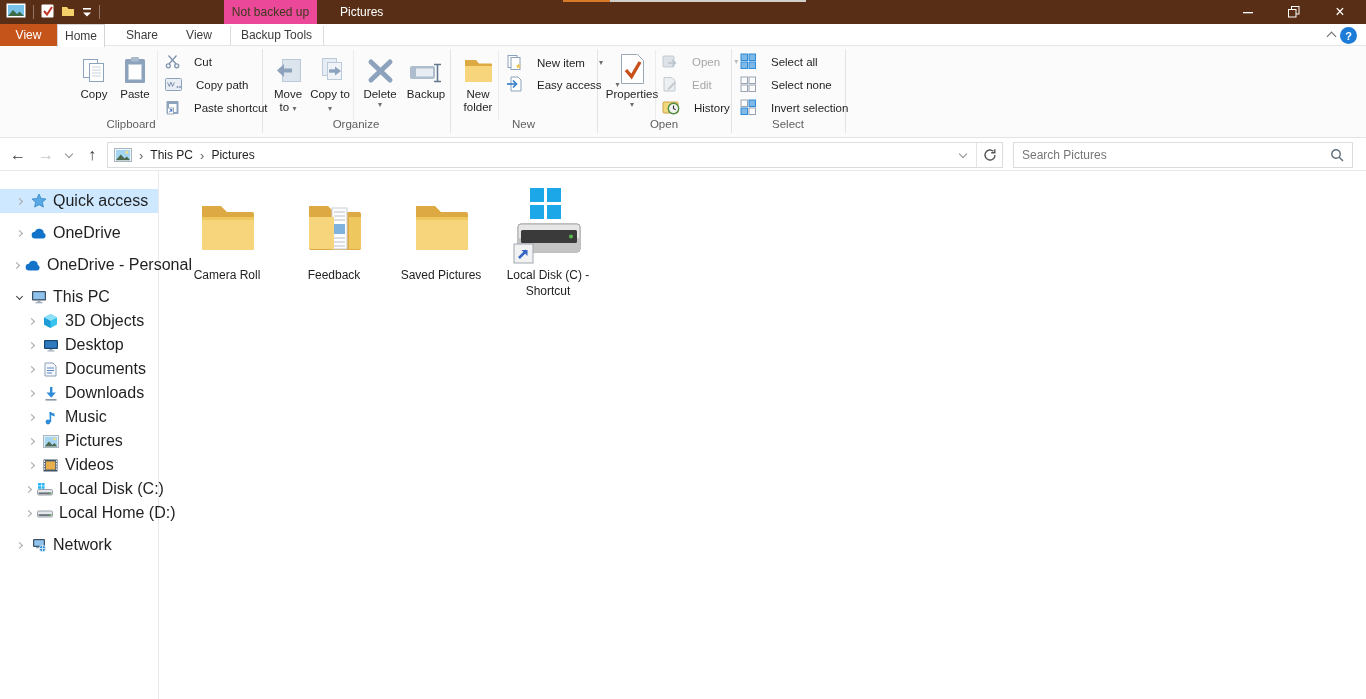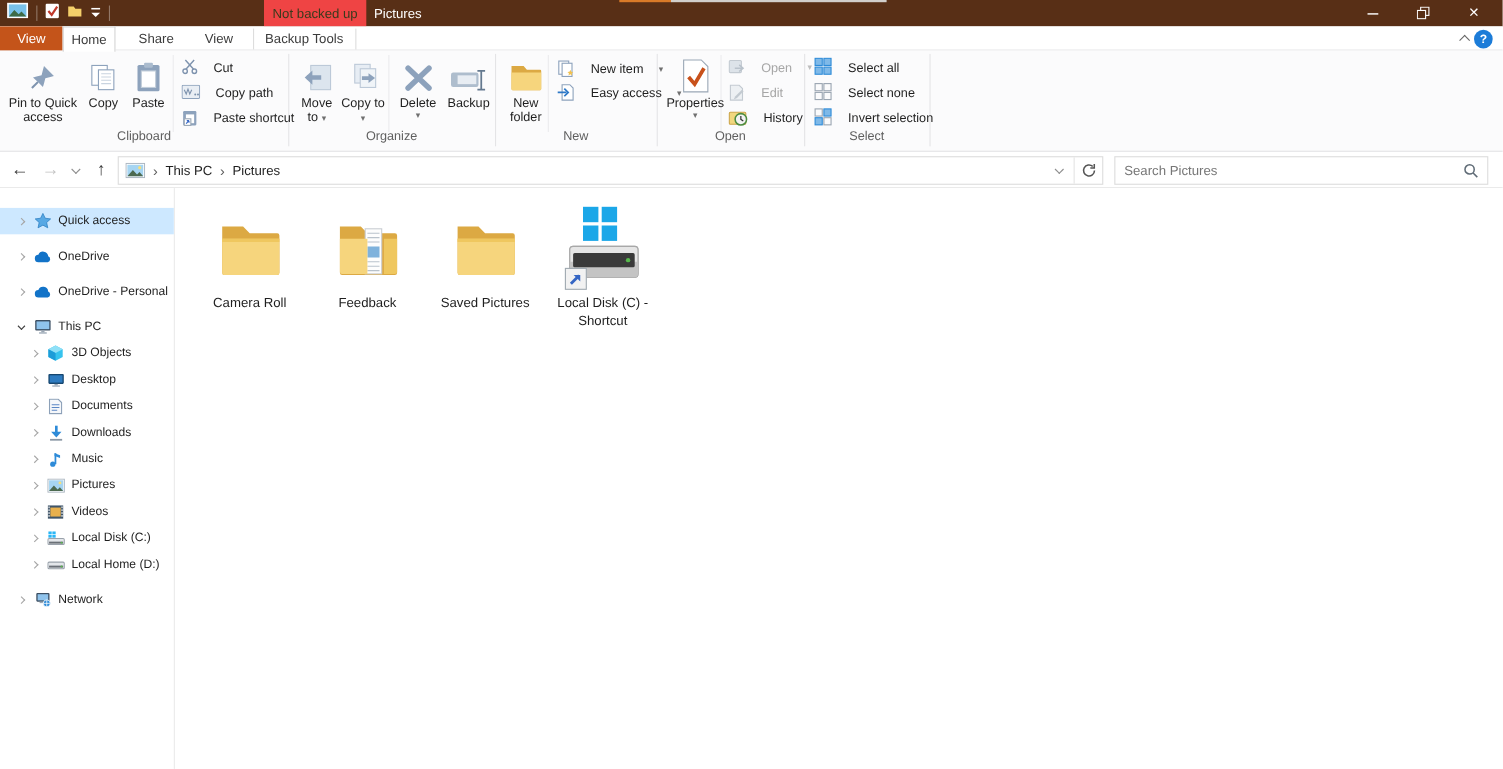--- a/index.html
+++ b/index.html
@@ -5,21 +5,21 @@
   * { margin:0; padding:0; box-sizing:border-box; }
   html,body { width:1366px; height:699px; overflow:hidden; background:#fff;
     font-family:"Liberation Sans","DejaVu Sans",sans-serif; }
   .window { position:absolute; top:0; left:0; width:1366px; height:699px; background:#fff; }
 
   
   .titlebar { position:absolute; top:0; left:0; width:1366px; height:24px; background:#582F16; }
   .topstrip { position:absolute; top:0; height:2px; }
   .qat { position:absolute; top:0; left:6px; height:24px; display:flex; align-items:center; gap:7px; }
   .qat-sep { width:1px; height:14px; background:rgba(255,255,255,.35); }
-  .badge { position:absolute; left:240px; top:0; width:93px; height:24px; background:#ef4444;
+  .badge { position:absolute; left:224px; top:0; width:93px; height:24px; background:#ec4899;
     color:#3A3A1C; font-size:12px; display:flex; align-items:center; justify-content:center; }
   .wtitle { position:absolute; left:340px; top:0; height:24px; color:#fff; font-size:12px;
     display:flex; align-items:center; }
   .wctrl { position:absolute; top:0; width:46px; height:24px; display:flex; align-items:center;
     justify-content:center; color:#fff; }
   .wctrl.close { font-size:16px; line-height:16px; }
 
   
   .tabrow { position:absolute; top:24px; left:0; width:1366px; height:22px; background:#fff;
     border-bottom:1px solid #E6E6E8; }
@@ -71,21 +71,21 @@
     border:1px solid #DCDCDC; display:flex; align-items:center; }
   .searchbox input { border:none; outline:none; flex:1; font-size:12px; color:#1F1F1F;
     padding-left:8px; font-family:inherit; background:transparent; }
   .searchbox input::placeholder { color:#767676; opacity:1; }
   .searchbox .mag { padding:0 8px; display:flex; }
 
   
   .main { position:absolute; top:171px; left:0; width:1366px; height:528px; background:#fff; }
   .sidebar-divider { position:absolute; left:158px; top:0; width:1px; height:528px; background:#EAEAEA; }
   .srow { position:absolute; left:0; width:158px; height:24px; display:flex; align-items:center;
-    font-size:11px; color:#1F1F1F; }
+    font-size:16px; color:#1F1F1F; }
   .srow.sel { background:#CDE8FF; }
   .srow .chv { margin-left:14px; width:10px; display:flex; justify-content:center; }
   .srow.child .chv { margin-left:26px; }
   .chv-r { width:5px; height:5px; border-right:1.3px solid #A6A6A6; border-bottom:1.3px solid #A6A6A6;
     transform:rotate(-45deg); }
   .chv-d { width:5px; height:5px; border-right:1.3px solid #404040; border-bottom:1.3px solid #404040;
     transform:rotate(45deg); margin-top:-2px; }
   .srow .sic { width:17px; margin-left:6px; display:flex; justify-content:center; }
   .srow .slb { margin-left:6px; white-space:nowrap; }
 
@@ -166,29 +166,20 @@
     <div class="gsep" style="left:262px"></div>
     <div class="gsep" style="left:450px"></div>
     <div class="gsep" style="left:597px"></div>
     <div class="gsep" style="left:731px"></div>
     <div class="gsep" style="left:845px"></div>
     <div class="subsep" style="left:157px"></div>
     <div class="subsep" style="left:353px"></div>
     <div class="subsep" style="left:498px"></div>
     <div class="subsep" style="left:655px"></div>
 
-    <div class="bigbtn" style="left:6px;width:66px">
-      <span class="ic">
-        <svg width="26" height="28" viewBox="0 0 26 28">
-            <path d="M14 3l9 9-3.2 1-4.6 1.2-1.2 4.6-1 3.2-4.5-4.5L4 13.5l3.2-1 4.6-1.2 1.2-4.6z" fill="#8DA2BC"></path>
-            <path d="M8.5 17.5L3 23" stroke="#7E93AE" stroke-width="1.8" fill="none"></path>
-          </svg>
-      </span>
-      <span class="lb">Pin to Quick access</span>
-    </div>
     <div class="bigbtn" style="left:76px;width:36px">
       <span class="ic">
         <svg width="27" height="28">
             <rect x="2.5" y="2.5" width="14" height="18" fill="#fff" stroke="#8DA2BC"></rect>
             <rect x="8.5" y="6.5" width="14" height="18" fill="#fff" stroke="#8DA2BC"></rect>
             <path d="M11 10h9M11 13h9M11 16h9M11 19h9" stroke="#C9D4E0"></path>
           </svg>
       </span>
       <span class="lb">Copy</span>
     </div>

